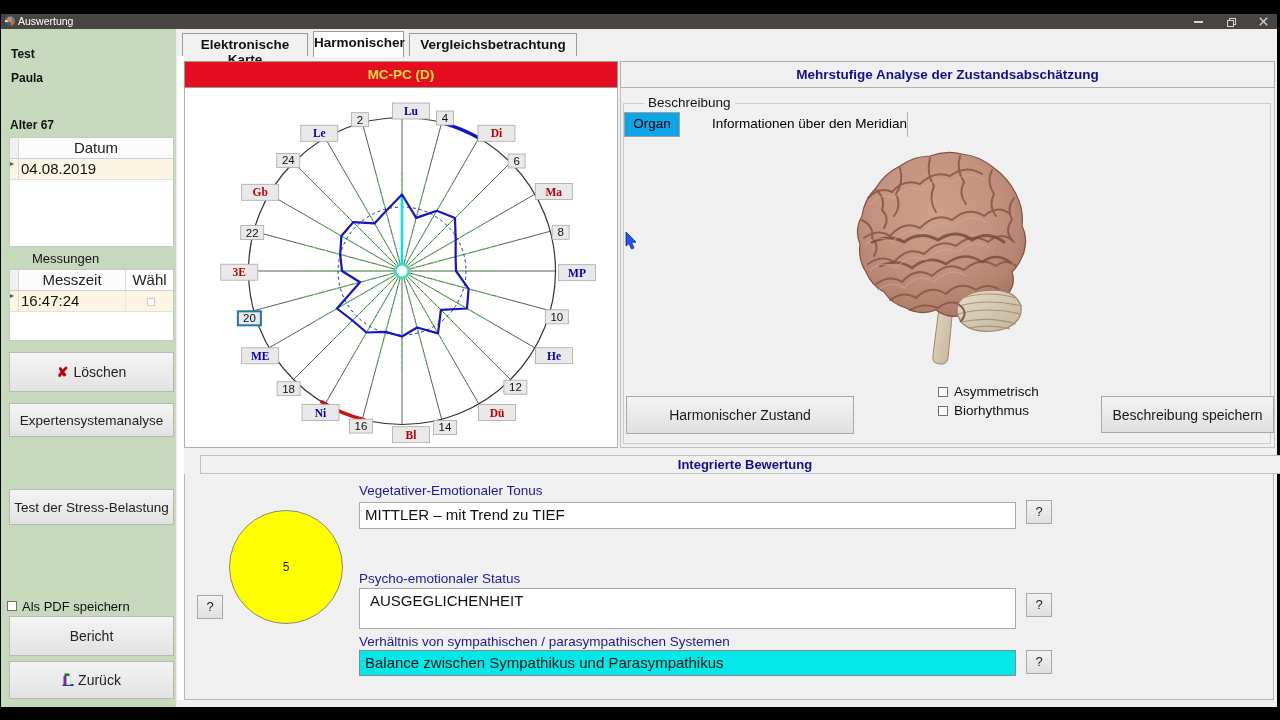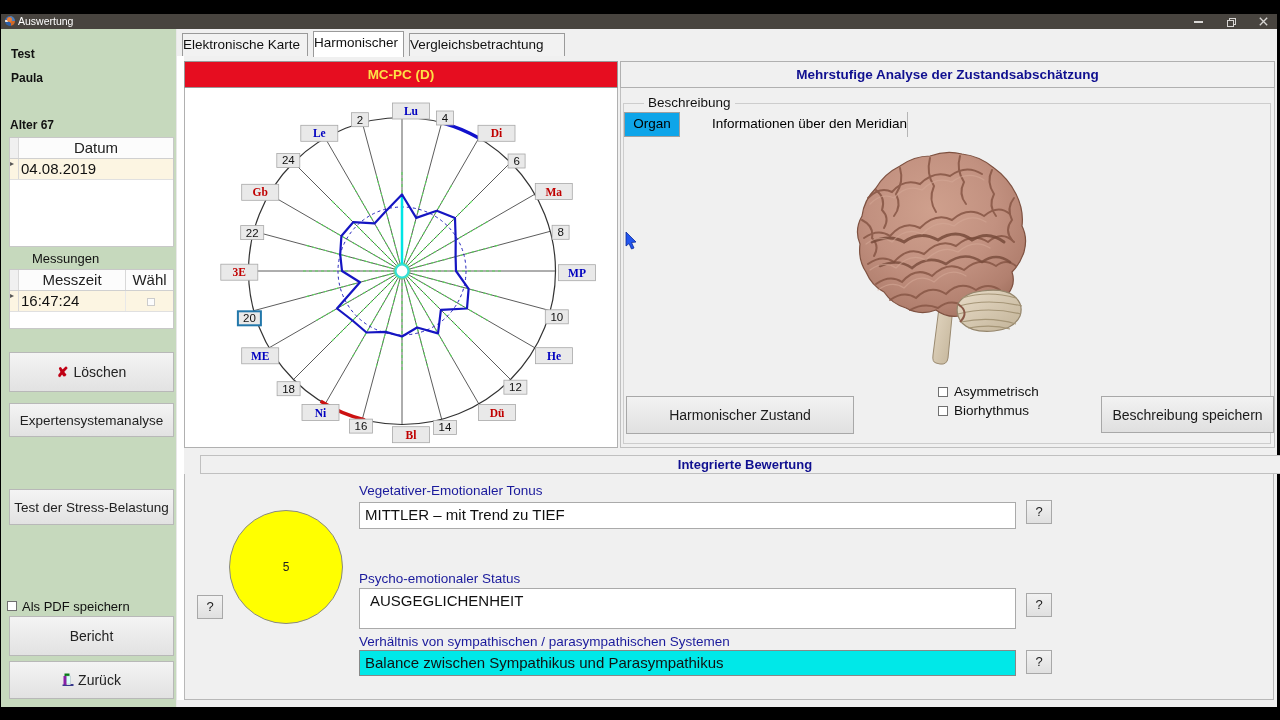--- a/index.html
+++ b/index.html
@@ -12,21 +12,21 @@
 .sbt{position:absolute;left:10px;font-weight:bold;font-size:12px;color:#111;}
 .tbl{position:absolute;left:8px;width:165px;background:#fff;border:1px solid #c8c8c8;}
 .tbl .hd{display:flex;border-bottom:1px solid #d0d0d0;background:#fcfcfc;}
 .tbl .gut{width:9px;background:#f0f0f0;border-right:1px solid #d8d8d8;}
 .tbl .hc{font-size:15px;color:#222;text-align:center;padding:1px 0 2px;}
 .tbl .row{display:flex;background:#fcf5e2;border-bottom:1px solid #e0e0e0;}
 .tbl .rc{font-size:15px;color:#111;padding:1px 0 2px 2px;}
 .sbtn{position:absolute;left:8px;width:165px;background:linear-gradient(#f4f4f4,#e2e2e2);border:1px solid #b8b8b8;font-size:14px;color:#222;text-align:center;display:flex;align-items:center;justify-content:center;}
 .lab{position:absolute;font-size:13px;color:#111;}
 #tabs{position:absolute;left:177px;top:15px;width:1099px;height:27px;background:#f0f0f0;}
-.tab{position:absolute;top:4px;height:23px;border:1px solid #9a9a9a;border-bottom:none;background:#f2f2f2;font-size:13.5px;color:#111;padding-top:3px;}
+.tab{position:absolute;top:4px;height:23px;border:1px solid #9a9a9a;border-bottom:none;background:#f2f2f2;font-size:13.5px;color:#111;text-align:center;padding-top:3px;font-weight:bold;}
 .tab.sel{top:2px;height:26px;background:#fff;z-index:2;}
 #redbar{position:absolute;left:183px;top:47px;width:434px;height:27px;background:#e60d20;border:1px solid #999;color:#fde047;font-weight:bold;font-size:13.5px;text-align:center;line-height:25px;}
 #chartpanel{position:absolute;left:183px;top:74px;width:434px;height:360px;background:#fff;border:1px solid #b0b0b0;border-top:none;}
 #rhead{position:absolute;left:619px;top:47px;width:655px;height:27px;background:#f0f0f0;border:1px solid #b0b0b0;color:#101090;font-weight:bold;font-size:13.5px;text-align:center;line-height:25px;}
 #rpanel{position:absolute;left:619px;top:74px;width:655px;height:360px;background:#f0f0f0;border:1px solid #c0c0c0;border-top:none;}
 #gbox{position:absolute;left:2px;top:15px;width:648px;height:341px;border:1px solid #cdcdcd;}
 #gbl{position:absolute;left:20px;top:-9px;background:#f0f0f0;font-size:13.5px;color:#111;padding:0 4px;}
 #organtab{position:absolute;left:0px;top:8px;width:56px;height:25px;background:#0ea5e9;border:1px solid #a0a0a0;padding-top:3px;font-size:13.5px;text-align:center;}
 #infotab{position:absolute;left:58px;top:8px;width:226px;height:25px;padding-top:4px;border-right:1px solid #b5b5b5;font-size:13.5px;text-align:right;}
 .cb{position:absolute;width:10px;height:10px;border:1px solid #707070;background:#fff;}
@@ -64,21 +64,21 @@
   <div class="hd">
           <div class="gut"></div>
           <div class="hc" style="flex:1">Datum</div>
         </div>
   <div class="row">
           <div class="gut" style="background:#fcf5e2;font-size:8px;color:#555">▸</div>
           <div class="rc" style="flex:1">04.08.2019</div>
         </div>
 </div>
 <div class="lab" style="left:31px;top:222px">Messungen</div>
-<div class="tbl" style="top:240px;height:60px">
+<div class="tbl" style="top:240px;height:72px">
   <div class="hd">
           <div class="gut"></div>
           <div class="hc" style="width:107px;border-right:1px solid #d8d8d8">Messzeit</div>
           <div class="hc" style="flex:1">Wähl</div>
         </div>
   <div class="row">
           <div class="gut" style="background:#fcf5e2;font-size:8px;color:#555">▸</div>
           <div class="rc" style="width:107px;border-right:1px solid #e8e8e8">16:47:24</div>
           <div class="rc" style="flex:1;text-align:center"><span style="display:inline-block;width:8px;height:8px;border:1px solid #ccc;background:#fcfcfc"></span></div>
         </div>
@@ -92,21 +92,21 @@
 <div class="sbtn" style="top:632px;height:38px"><svg width="12" height="14" viewBox="0 0 12 14" style="margin-right:4px">
           <rect x="2.5" y="0.5" width="5" height="2.5" fill="#0a7a1a"></rect>
           <rect x="1.5" y="3" width="3.2" height="9" fill="#8a1fa8"></rect>
           <rect x="4.7" y="3" width="3.6" height="8" fill="#d8fff8" stroke="#99aabb" stroke-width="0.4"></rect>
           <path d="M0.5 13 L0.5 11.5 L3 11.5 L3 12 L8.5 12 L8.5 11 L11.5 11 L11.5 13 Z" fill="#3a3a8c"></path>
         </svg> Zurück</div>
 </div>
 <div id="tabs">
 <div class="tab" style="left:4px;width:126px">Elektronische Karte</div>
 <div class="tab sel" style="left:135px;width:91px">Harmonischer</div>
-<div class="tab" style="left:231px;width:156px">Vergleichsbetrachtung</div>
+<div class="tab" style="left:231px;width:168px">Vergleichsbetrachtung</div>
 </div>
 <div style="position:absolute;left:176px;top:42px;width:7px;height:644px;background:#fff"></div>
 <div id="redbar">MC-PC (D)</div>
 <div id="rhead">Mehrstufige Analyse der Zustandsabschätzung</div>
 <div id="chartpanel">
 <svg width="434" height="360" viewBox="0 0 434 360">
 <g stroke="#4a4a4a" stroke-width="0.9">
 <line x1="217.0" y1="183.0" x2="217.0" y2="29.5"></line>
           <line x1="217.0" y1="183.0" x2="256.7" y2="34.7"></line>
           <line x1="217.0" y1="183.0" x2="293.8" y2="50.1"></line>

